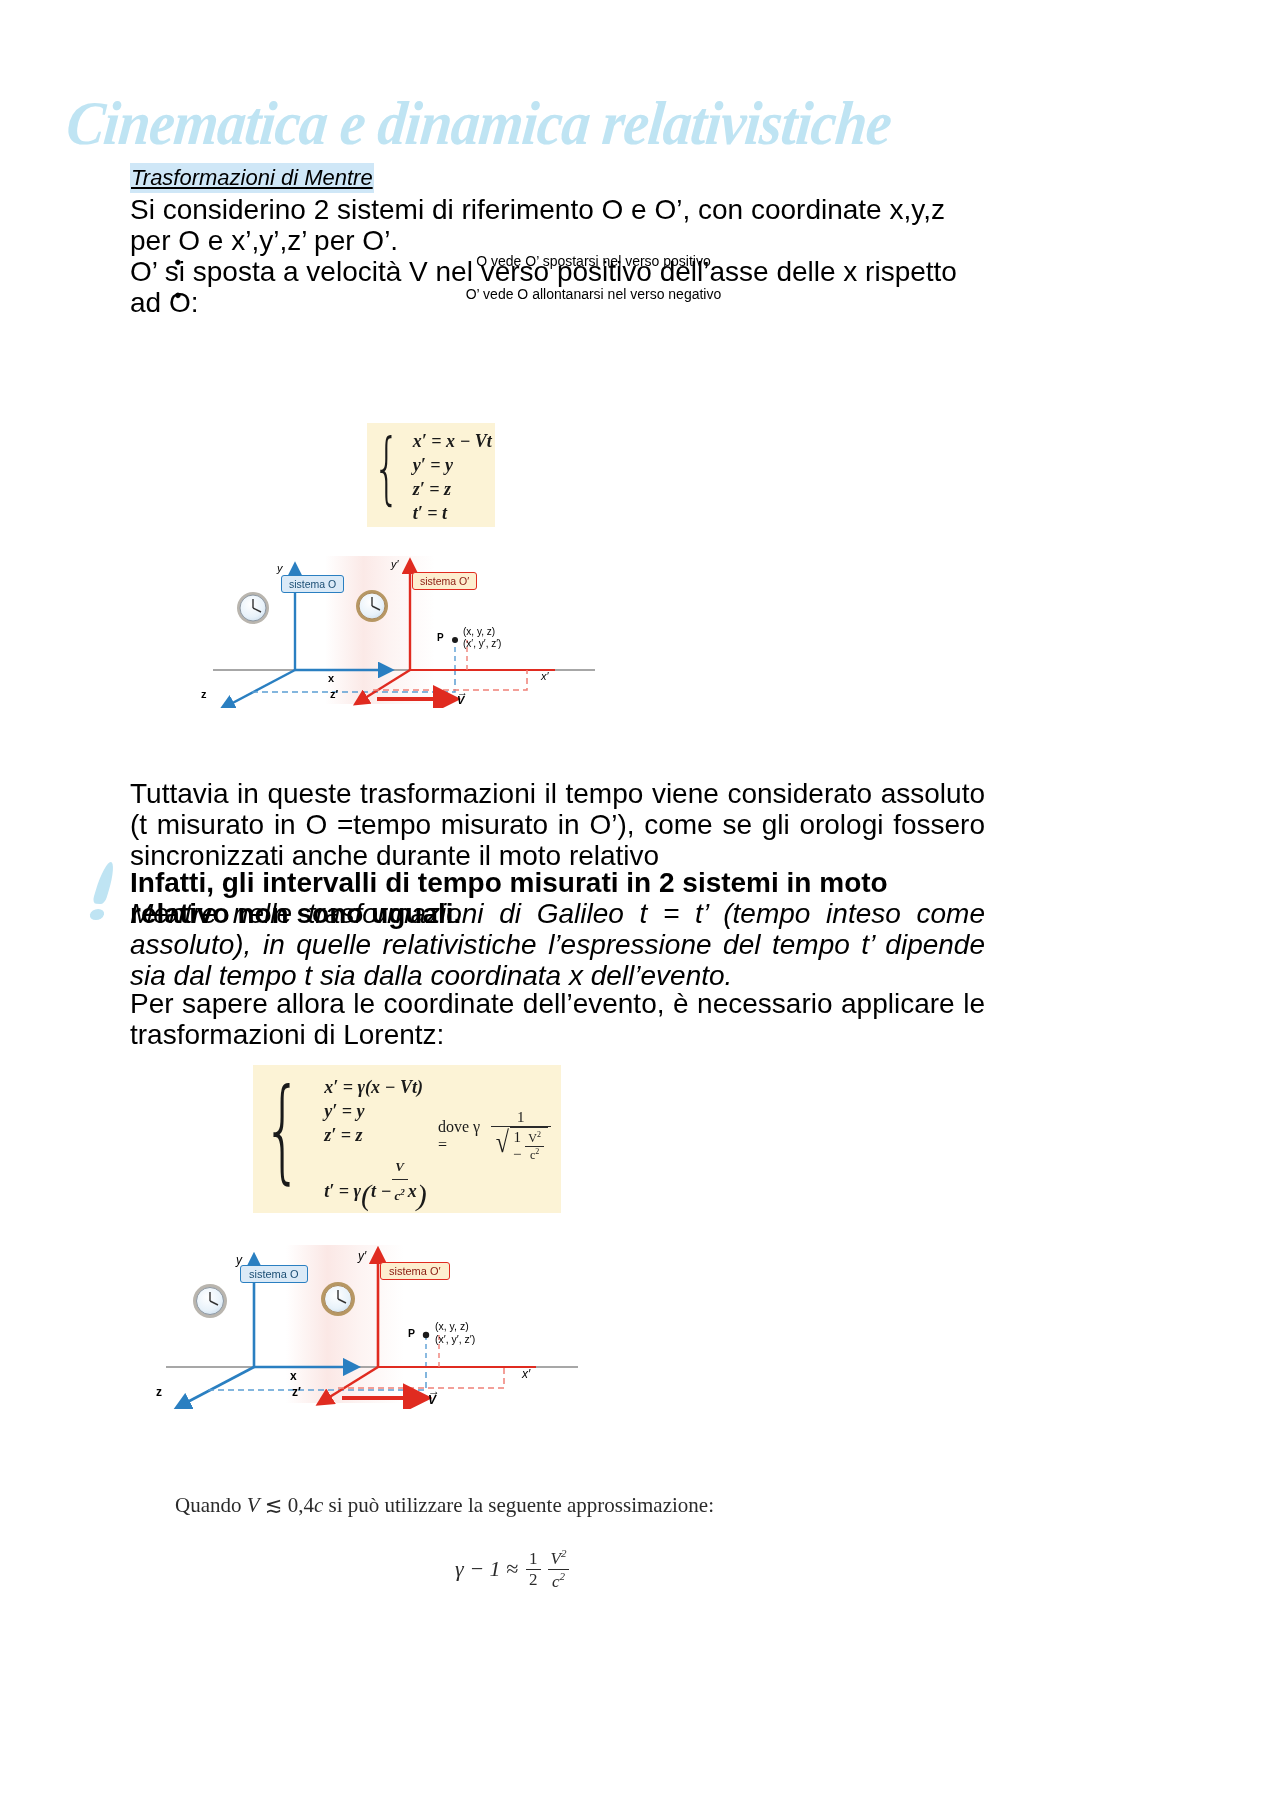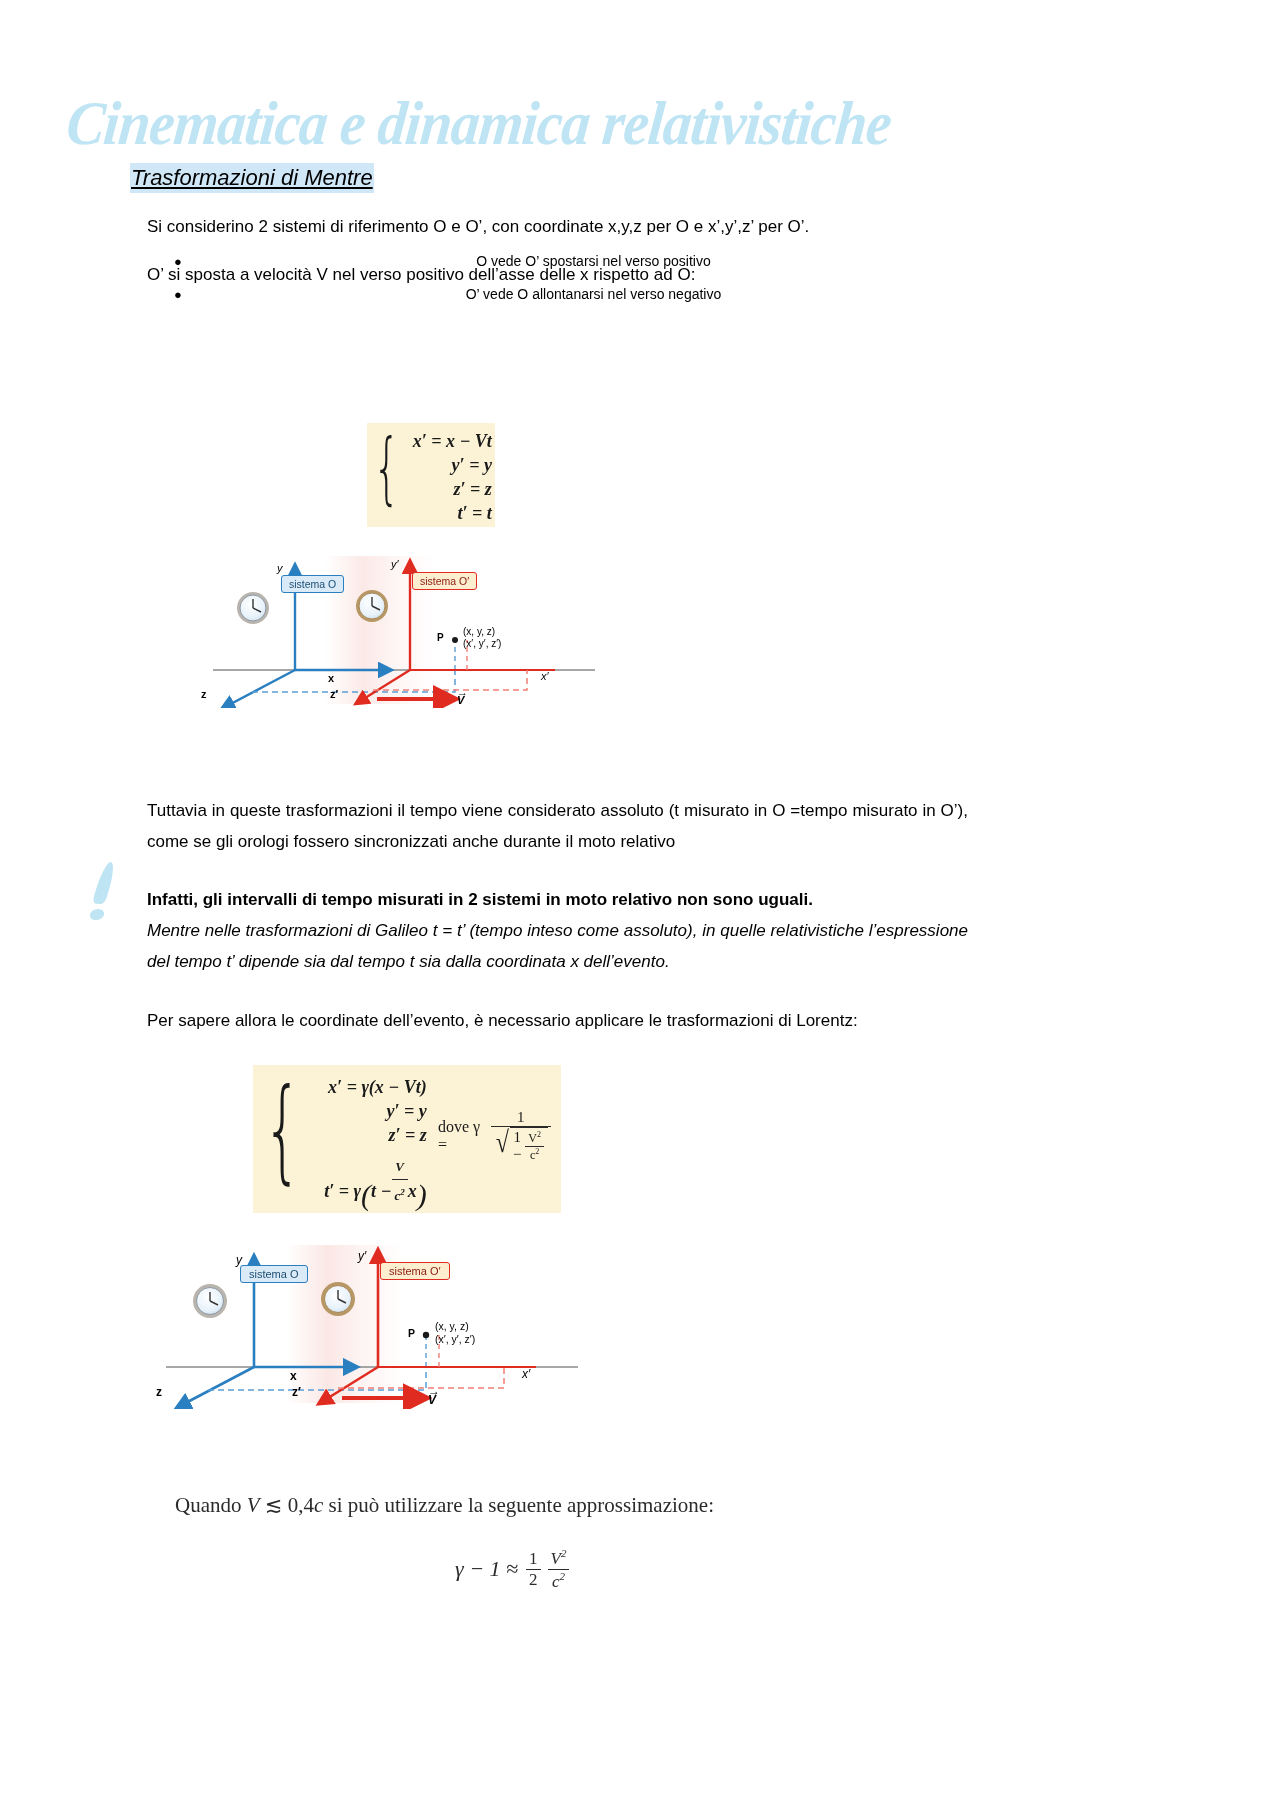--- a/index.html
+++ b/index.html
@@ -31,23 +31,23 @@
   .heading{
     display:inline-block;
     font-size:22px; line-height:30px;
     font-style:italic;
     background:#cfe7f7;
     text-decoration:underline;
     text-underline-offset:2px;
     padding:0 1px;
   }
   p.body{
-    font-size:17px;
+    font-size:28px;
     line-height:31px;
-    margin:17px;
+    margin:0;
   }
   p.justify{ text-align:justify; text-justify:inter-word; }
   ul.bullets{
     margin:0; padding:0 0 0 72px;
     list-style:none;
   }
   ul.bullets li{
     font-size:14px; line-height:33px;
     position:relative;
     text-align:center;
@@ -87,21 +87,21 @@
   }
   .eqsys{ display:flex; align-items:stretch; }
   .brace{
     font-size:78px; line-height:78px;
     font-family:"DejaVu Sans", sans-serif;
     font-weight:300;
     transform:scaleX(0.55);
     transform-origin:left center;
     margin-right:-10px;
   }
-  .eqlines{ display:flex; flex-direction:column; justify-content:center;align-items:flex-end; }
+  .eqlines{ display:flex; flex-direction:column; justify-content:center; }
   .eqlines .ln{
     font-style:italic; font-weight:bold;
     font-size:18px; line-height:24px;
     white-space:nowrap;
   }
 
   
   .frac{ display:inline-block; vertical-align:middle; text-align:center; }
   .frac .n{ display:block; border-bottom:1.4px solid #2a2a2a; padding:0 3px; }
   .frac .d{ display:block; padding:0 3px; }

